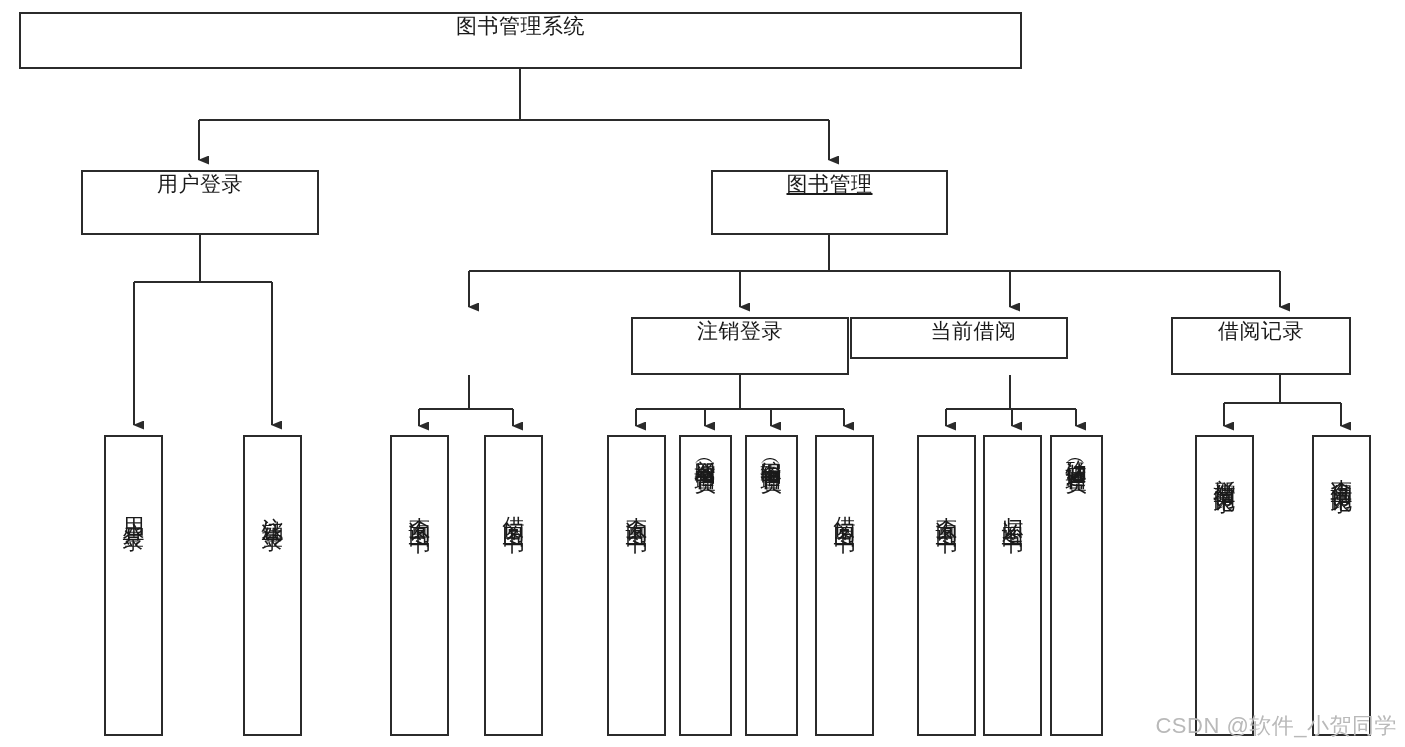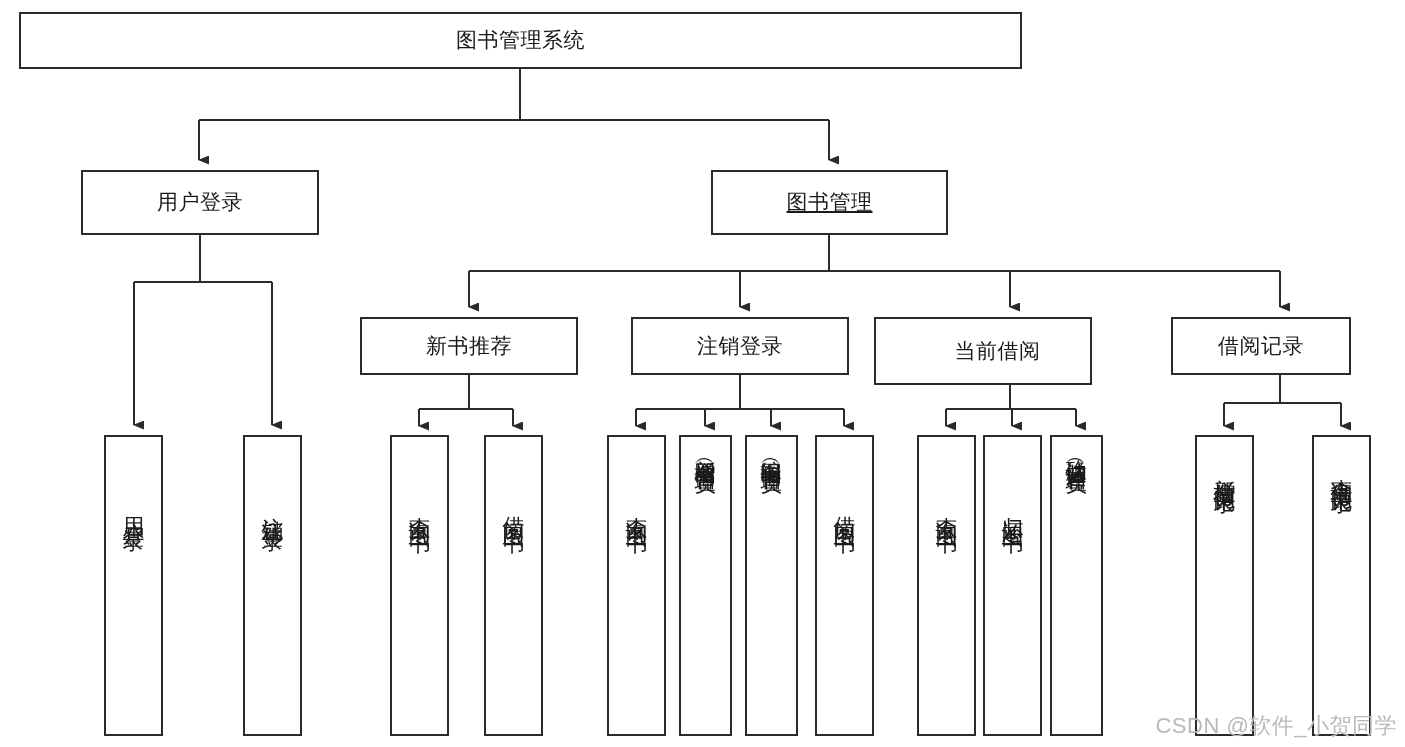--- a/index.html
+++ b/index.html
@@ -25,21 +25,20 @@
     top: 0;
     width: 1405px;
     height: 747px;
   }
   .node-box {
     position: absolute;
     box-sizing: border-box;
     border: 2px solid #2b2b2b;
     background: #ffffff;
     display: flex;
-    align-items: center;
     justify-content: center;
     color: #1a1a1a;
   }
   .node-label {
     font-size: 21px;
     letter-spacing: 0.5px;
     line-height: 1.15;
     white-space: nowrap;
     color: #1a1a1a;
   }
@@ -126,27 +125,24 @@
     <span class="node-label">图书管理系统</span>
   </div>
 
   <div class="node-box" style="left:81px; top:170px; width:238px; height:65px;">
     <span class="node-label">用户登录</span>
   </div>
   <div class="node-box" style="left:711px; top:170px; width:237px; height:65px;text-decoration:underline;">
     <span class="node-label">图书管理</span>
   </div>
 
-  <div class="node-box" style="left:360px; top:317px; width:218px; height:58px;">
-    <span class="node-label">新书推荐</span>
-  </div>
   <div class="node-box" style="left:631px; top:317px; width:218px; height:58px;">
     <span class="node-label">注销登录</span>
   </div>
-  <div class="node-box" style="left:874px; top:317px; width:218px; height:68px;padding-left:29px;">
+  <div class="node-box" style="left:850px; top:317px; width:218px; height:42px;padding-left:29px;">
     <span class="node-label">当前借阅</span>
   </div>
   <div class="node-box" style="left:1171px; top:317px; width:180px; height:58px;">
     <span class="node-label">借阅记录</span>
   </div>
 
   <div class="node-box leaf" style="left:104px; top:435px; width:59px; height:301px; padding-top:62px;">
     <span class="node-label">用户登录</span>
   </div>
   <div class="node-box leaf" style="left:243px; top:435px; width:59px; height:301px; padding-top:62px;">

